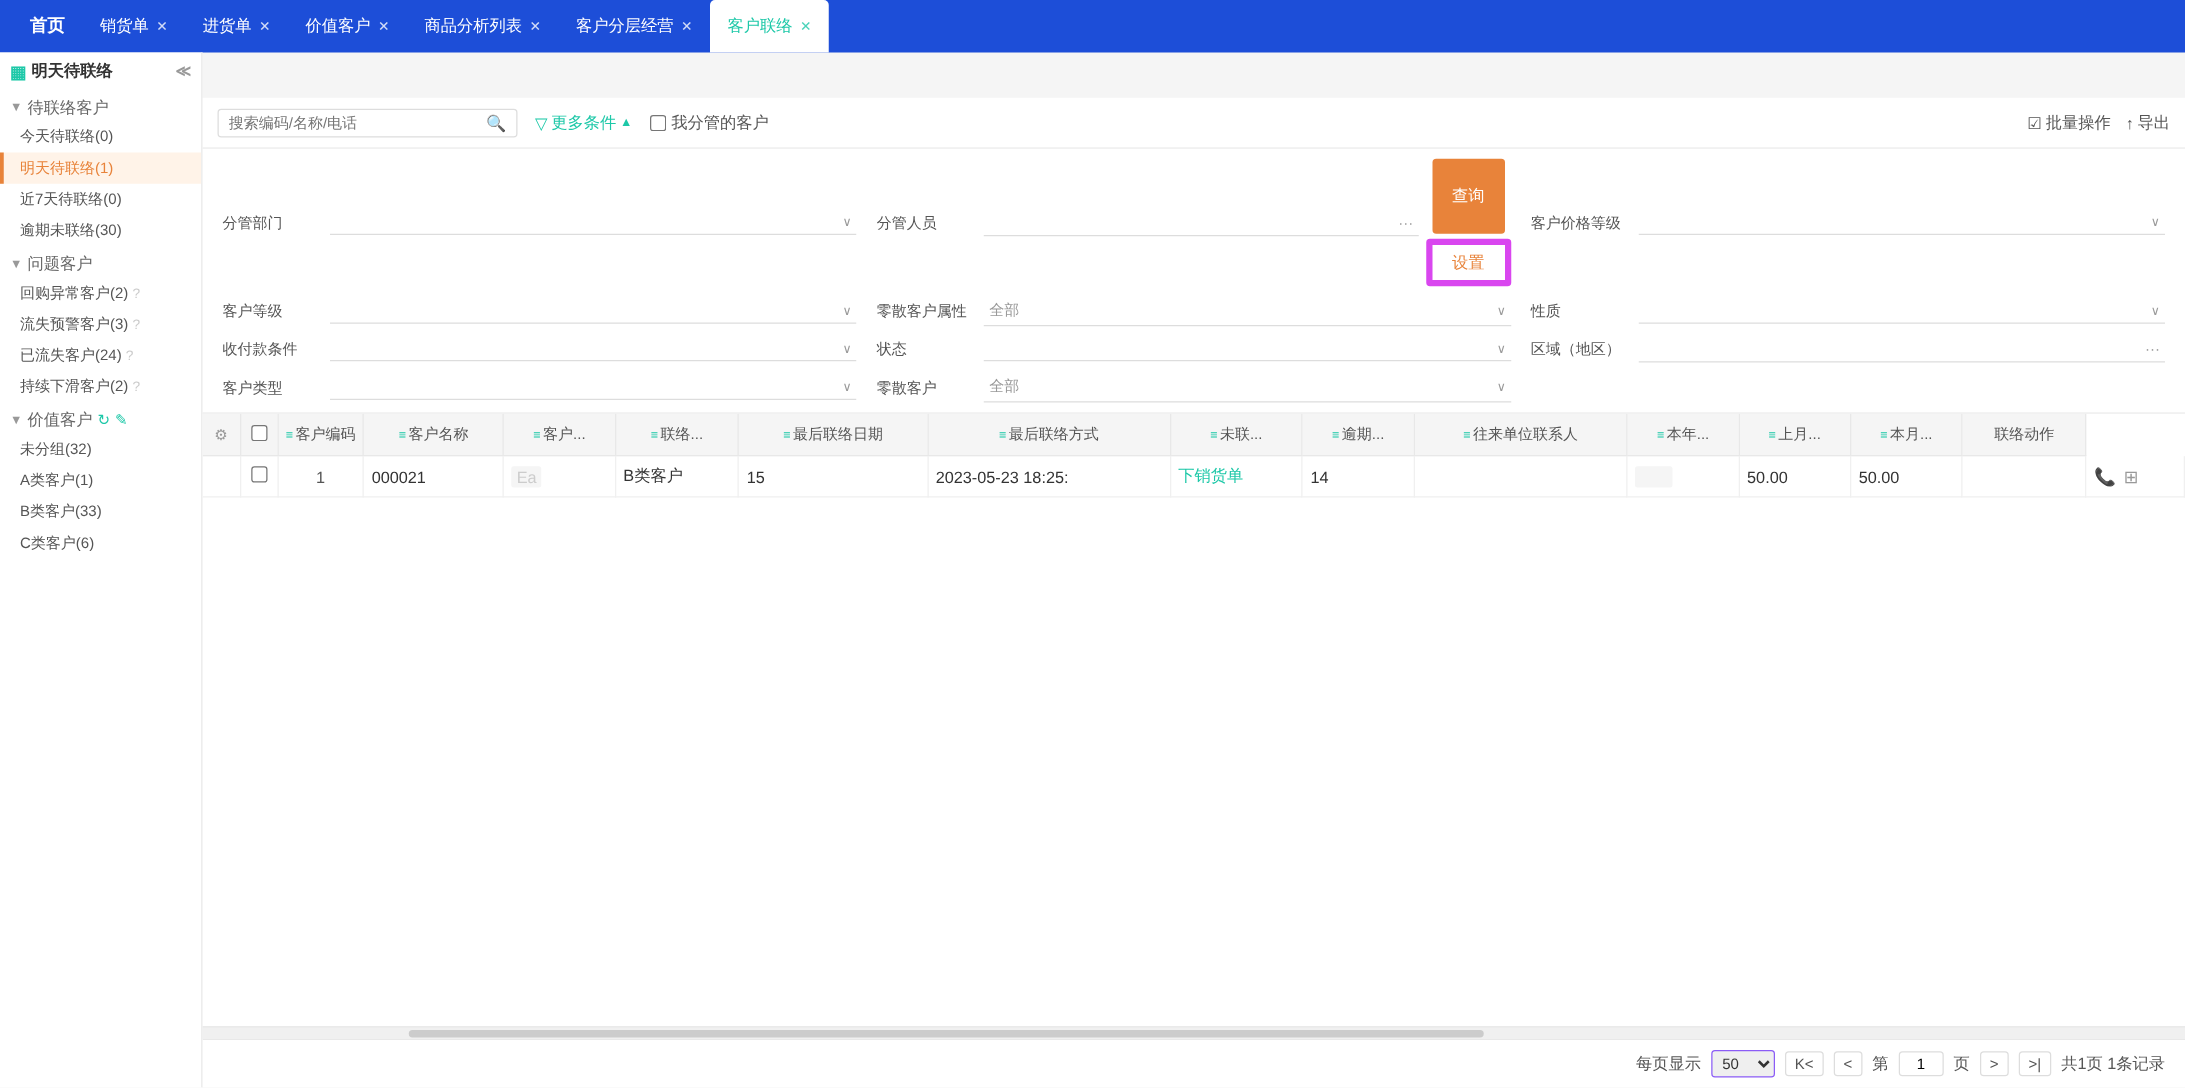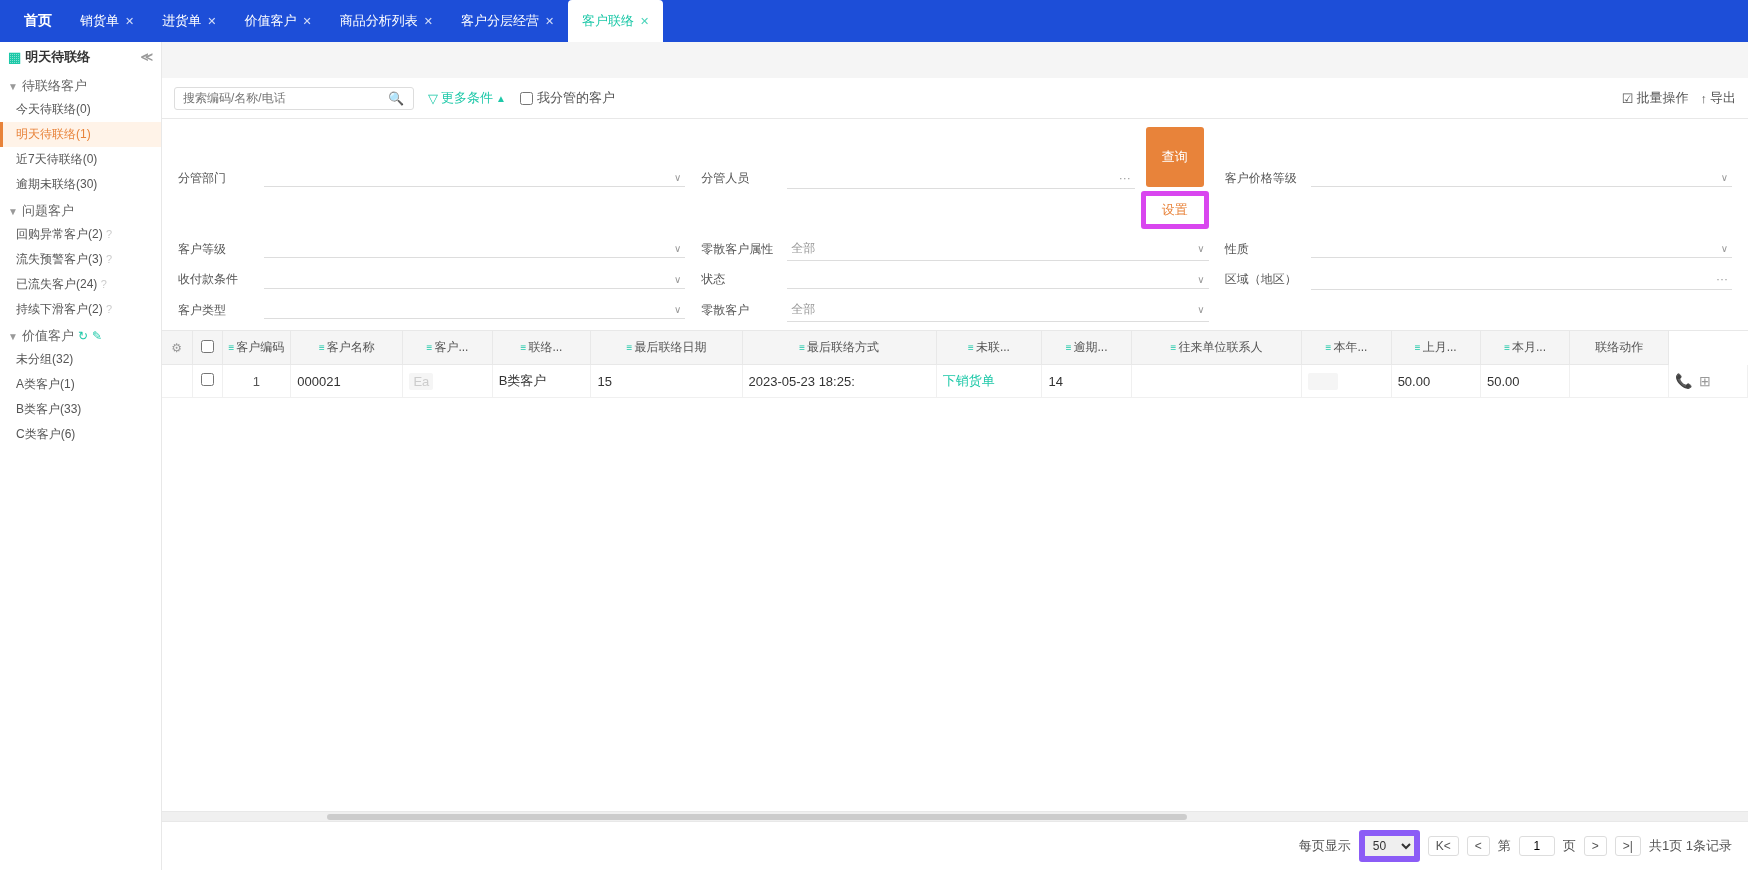--- a/index.html
+++ b/index.html
@@ -121,21 +121,21 @@
     .check-col { width: 30px; text-align: center; }
     .num-col { width: 30px; text-align: center; color: #555; }
 
     
     .pagination {
       display: flex; align-items: center; justify-content: flex-end;
       padding: 8px 16px; background: #fff; border-top: 1px solid #e8e8e8;
       gap: 8px; font-size: 12px; color: #555;
     }
     .page-size-select {
-      border: 6px solid #8b5cf6; border-radius: 3px; padding: 2px 4px;
+      border: 1px solid #8b5cf6; border-radius: 3px; padding: 2px 4px;
       font-size: 12px; color: #333; cursor: pointer;
     }
     .page-nav-btn {
       border: 1px solid #ddd; background: #fff; border-radius: 3px;
       padding: 2px 7px; cursor: pointer; color: #555; font-size: 12px;
     }
     .page-nav-btn:disabled { color: #ccc; cursor: default; }
     .page-input {
       border: 1px solid #ddd; border-radius: 3px; padding: 2px 6px;
       width: 36px; text-align: center; font-size: 12px;

